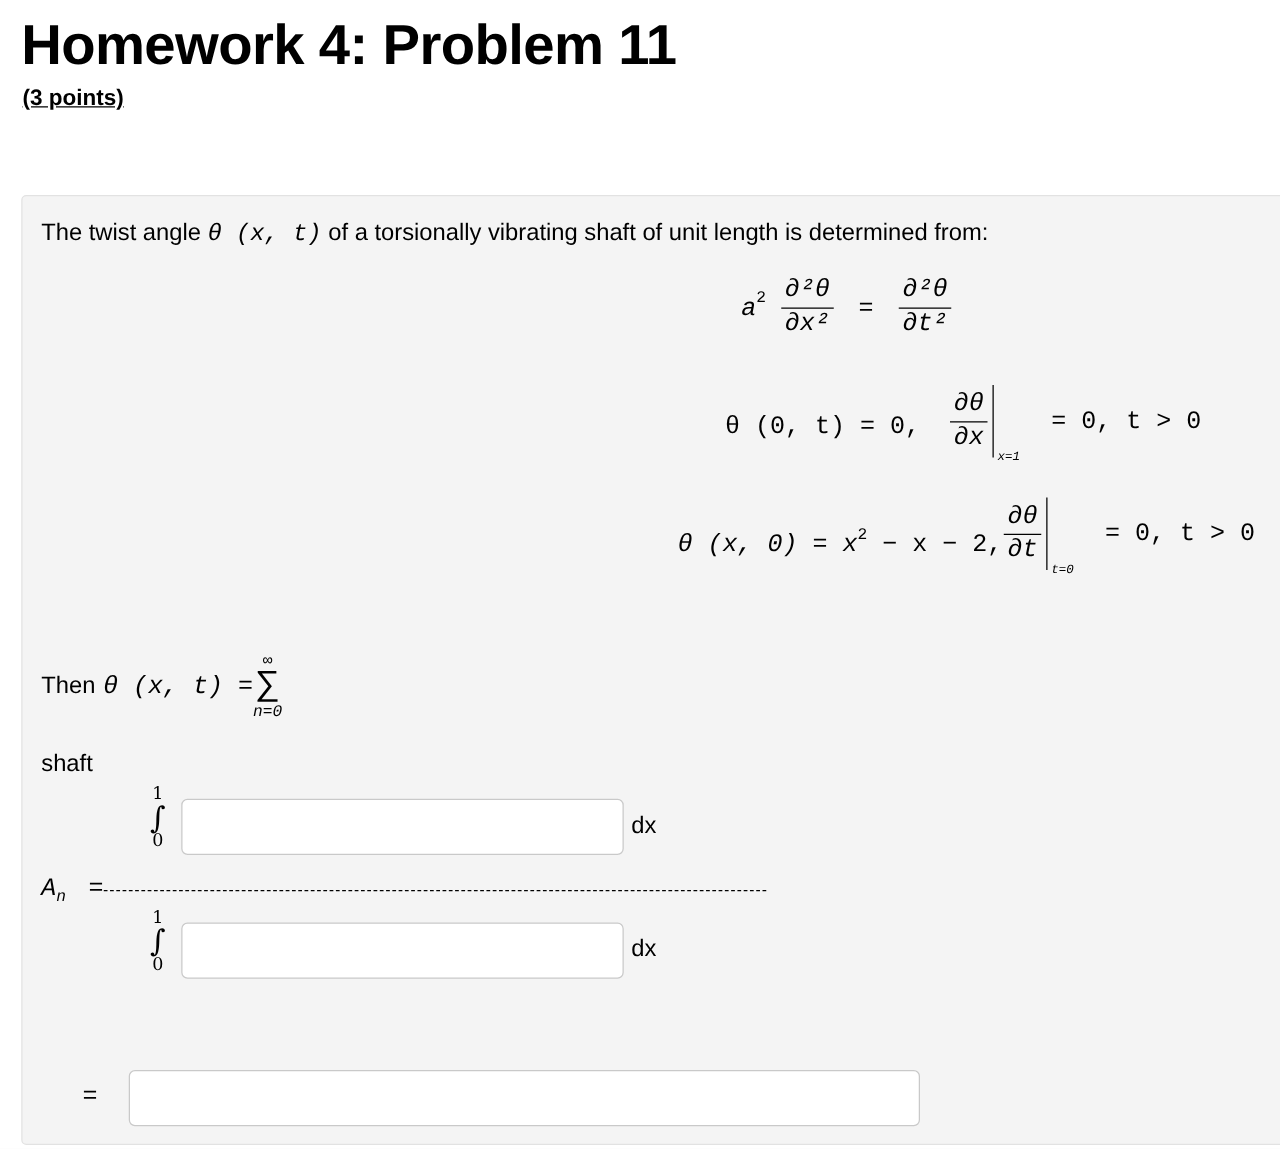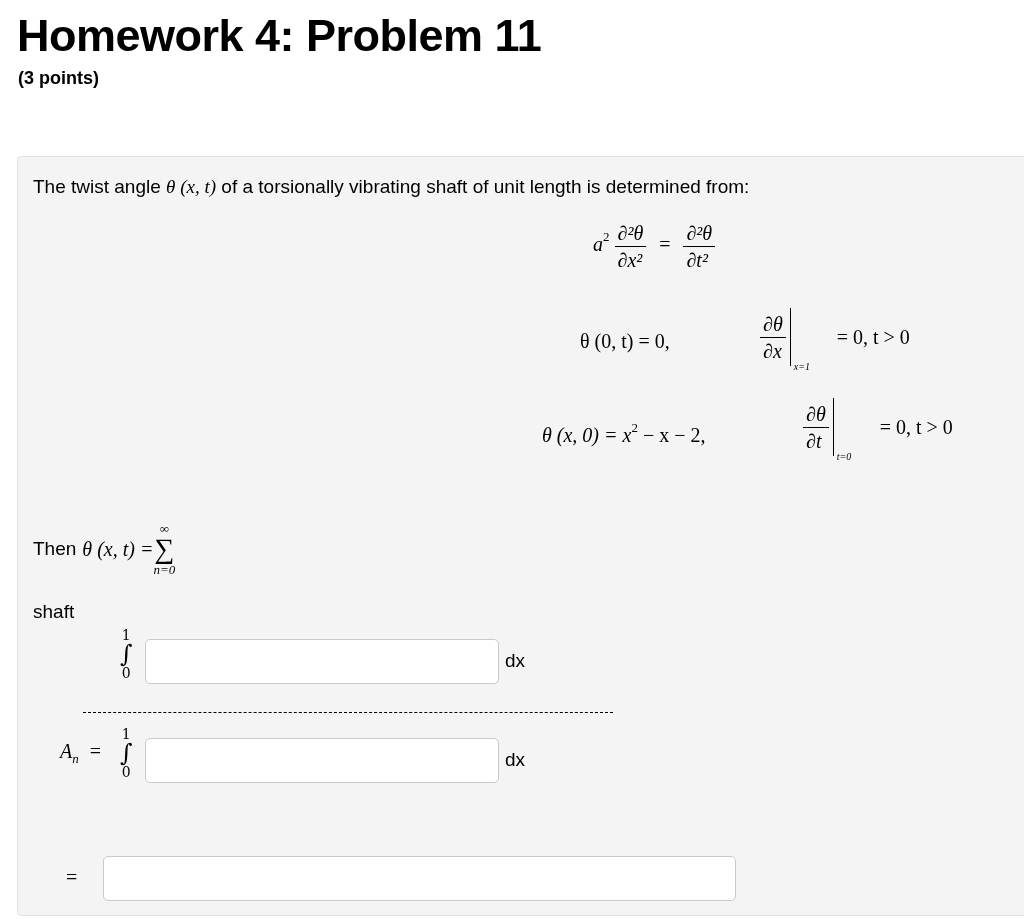--- a/index.html
+++ b/index.html
@@ -8,30 +8,30 @@
       background: #ffffff; position: relative;
       font-family: "Liberation Sans", sans-serif; color: #000;
     }
     .title {
       position: absolute; left: 17px; top: 10px; margin: 0;
       font-size: 45px; font-weight: bold; letter-spacing: -0.5px;
       font-family: "Liberation Sans", sans-serif;
     }
     .points {
       position: absolute; left: 18px; top: 68px;
-      font-size: 18px; font-weight: bold;
+      font-size: 18px; font-weight: bold; text-decoration: underline;
     }
     .panel {
       position: absolute; left: 17px; top: 156px; width: 1030px; height: 760px;
       background: #f4f4f4; border: 1px solid #e2e2e2; border-radius: 4px;
       box-sizing: border-box;
     }
     .abs { position: absolute; }
     .txt { font-size: 19px; font-family: "Liberation Sans", sans-serif; white-space: nowrap; }
-    .math { font-family: Liberation Serif, serif; font-size: 20px; white-space: nowrap; }
+    .math { font-family: Liberation Mono, monospace; font-size: 20px; white-space: nowrap; }
     .mi { font-style: italic; }
     .frac { display: inline-flex; flex-direction: column; align-items: flex-start; vertical-align: middle; }
     .frac .num { padding: 0 3px 2px 3px; border-bottom: 1.5px solid #000; line-height: 1.1; }
     .frac .den { padding: 2px 3px 0 3px; line-height: 1.1; }
     sup, sub { font-size: 13px; }
     .evalbar { display: inline-block; border-left: 1.5px solid #000; height: 58px; vertical-align: middle; margin-left: 4px; position: relative; width: 34px; }
     .evalbar .sub { position: absolute; left: 3px; bottom: -6px; font-size: 10px; font-style: italic; }
     .sumop { display: inline-flex; flex-direction: column; align-items: center; vertical-align: middle; line-height: 1; }
     .sumop .lim { font-size: 13px; }
     .sumop .sym { font-size: 28px; }
@@ -114,21 +114,21 @@
 <div class="abs txt" style="left:33px; top:601px;">shaft</div>
 
 <div class="intop" style="left:120px; top:628px;">
   <span class="lim">1</span>
   <span class="sym">∫</span>
   <span class="lim">0</span>
 </div>
 <input class="input-box" type="text" style="left: 145px; top: 639px; width: 354px; height: 45px;" value="">
 <div class="abs txt" style="left:505px; top:650px;">dx</div>
 
-<div class="abs math" style="left:33px; top:740px;margin-left:27px;">
+<div class="abs math" style="left:33px; top:700px;">
   <span class="mi">A</span><sub class="mi">n</sub>
   <span style="margin-left:6px;">=</span>
 </div>
 <div class="dashes"></div>
 
 <div class="intop" style="left:120px; top:727px;">
   <span class="lim">1</span>
   <span class="sym">∫</span>
   <span class="lim">0</span>
 </div>

